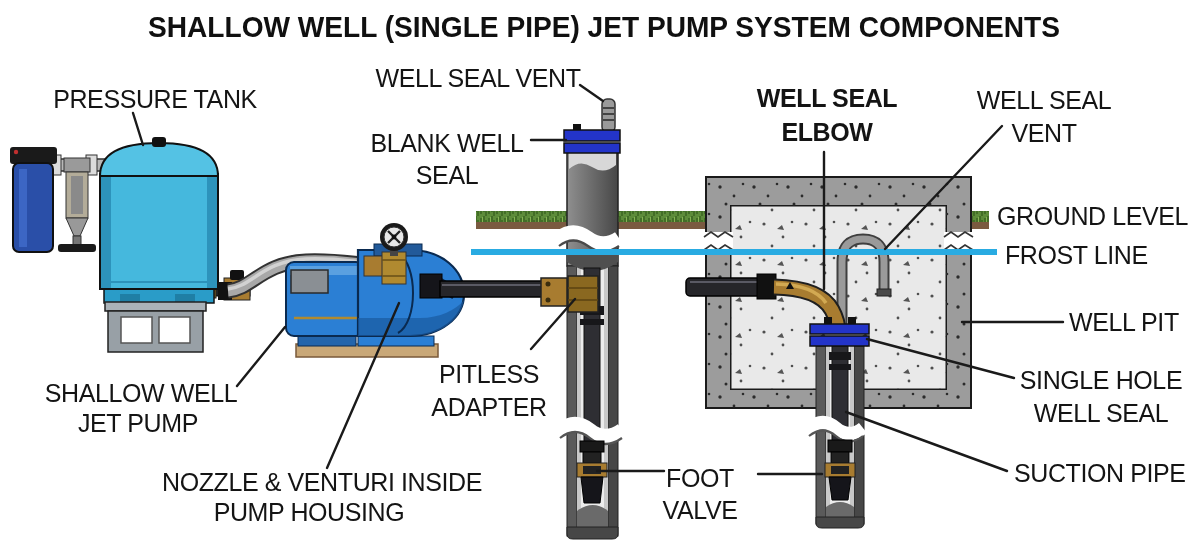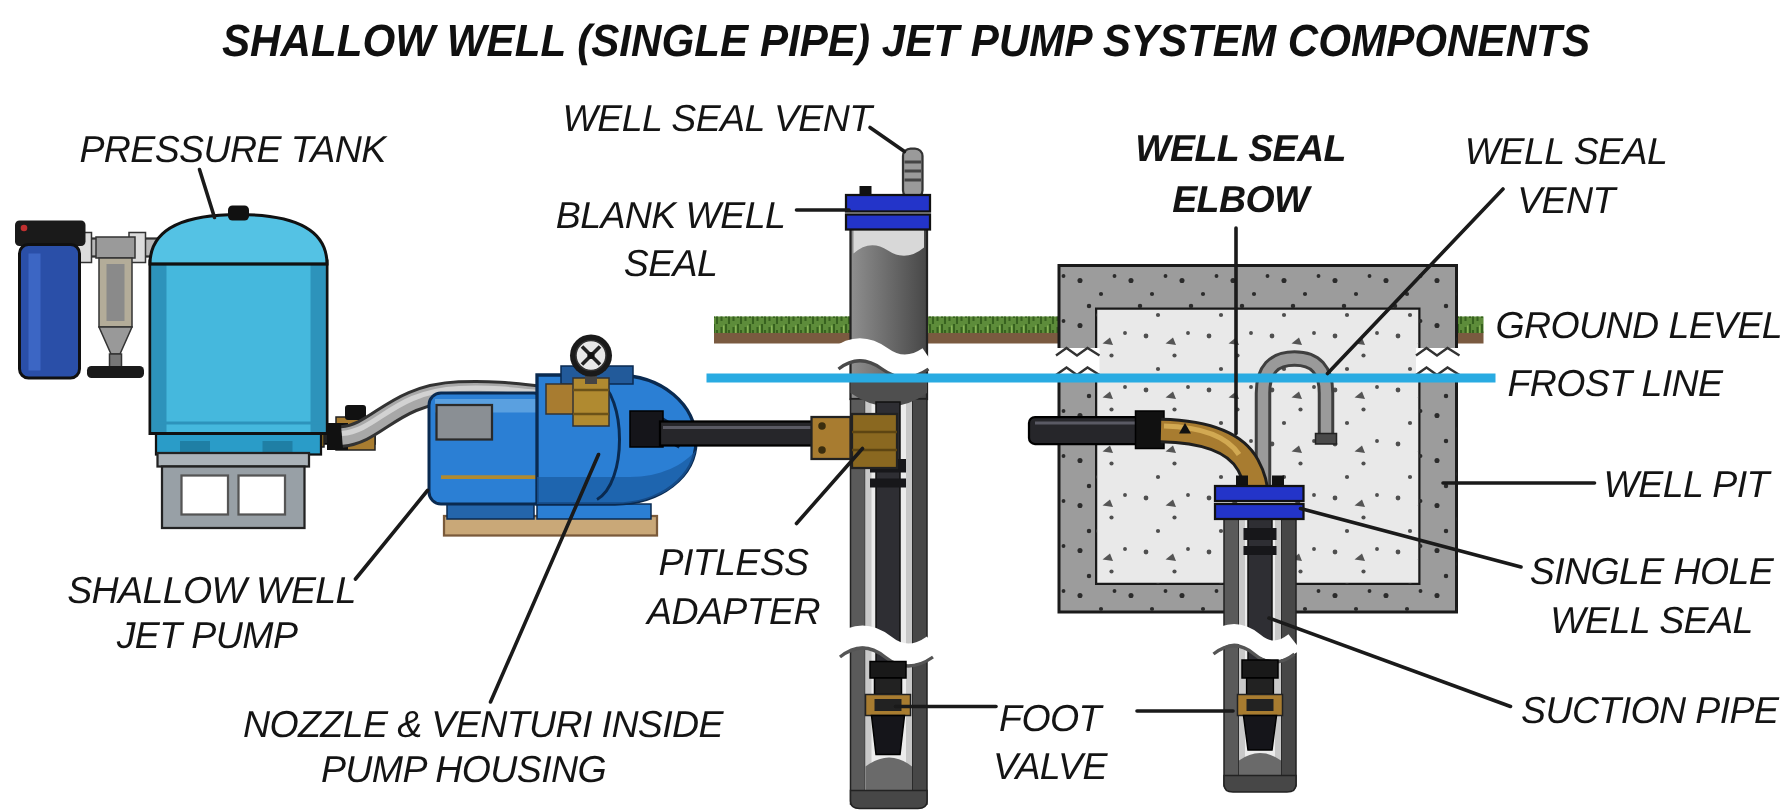--- a/index.html
+++ b/index.html
@@ -1,16 +1,16 @@
 <!DOCTYPE html>
 <html><head>
 <meta charset="utf-8">
 <style>
   html,body{margin:0;padding:0;background:#ffffff;}
-  .stage{position:relative;width:1192px;height:541px;background:#fff;overflow:hidden;font-style:italic;}
+  .stage{position:relative;width:1192px;height:541px;background:#fff;overflow:hidden;}
   svg{display:block;}
   .lbl{font-family:"Liberation Sans",sans-serif;font-size:25px;fill:#141414;letter-spacing:-0.4px;}
   .lbl-b{font-weight:700;}
   .title-t{font-family:"Liberation Sans",sans-serif;font-size:30px;font-weight:700;fill:#101010;}
   .leader{stroke:#1a1a1a;stroke-width:2.4;fill:none;stroke-linecap:round;}
 </style>
 </head>
 <body>
 
 <div class="stage">

